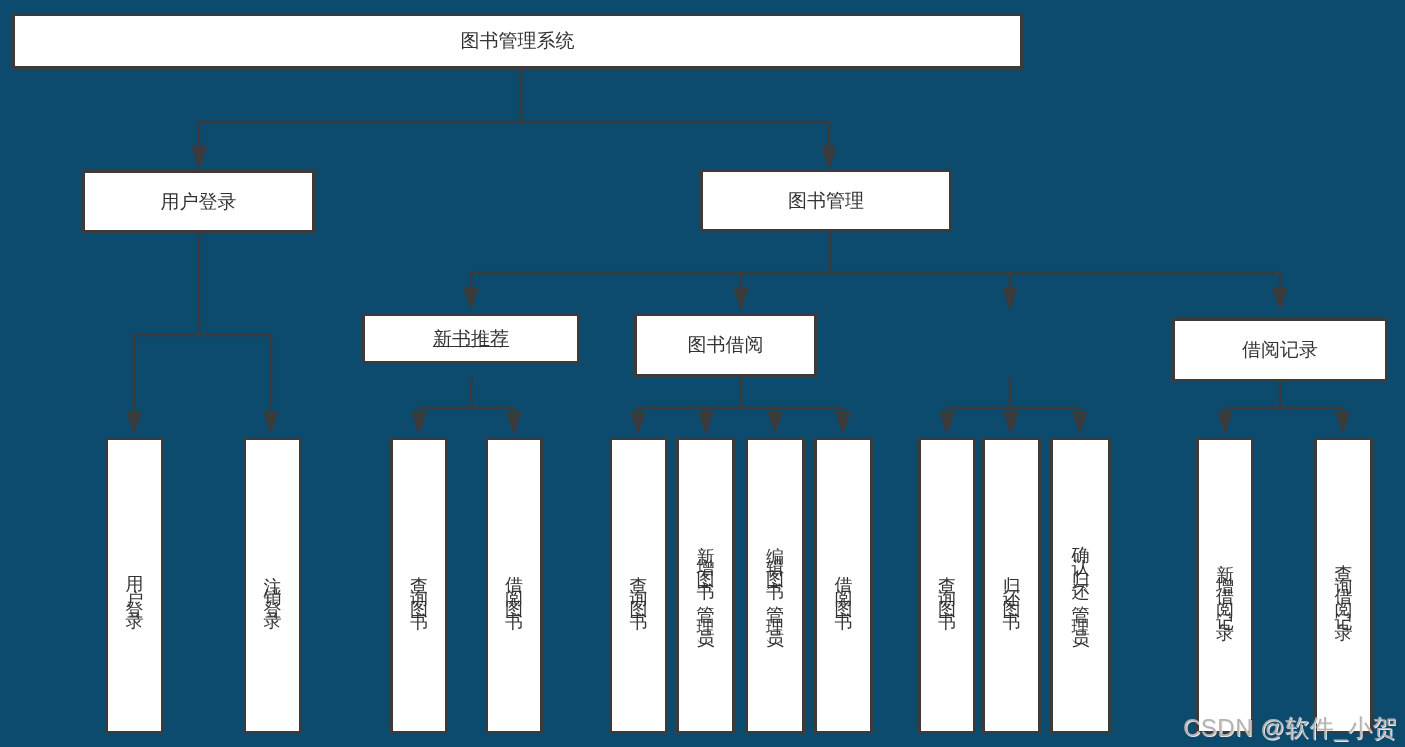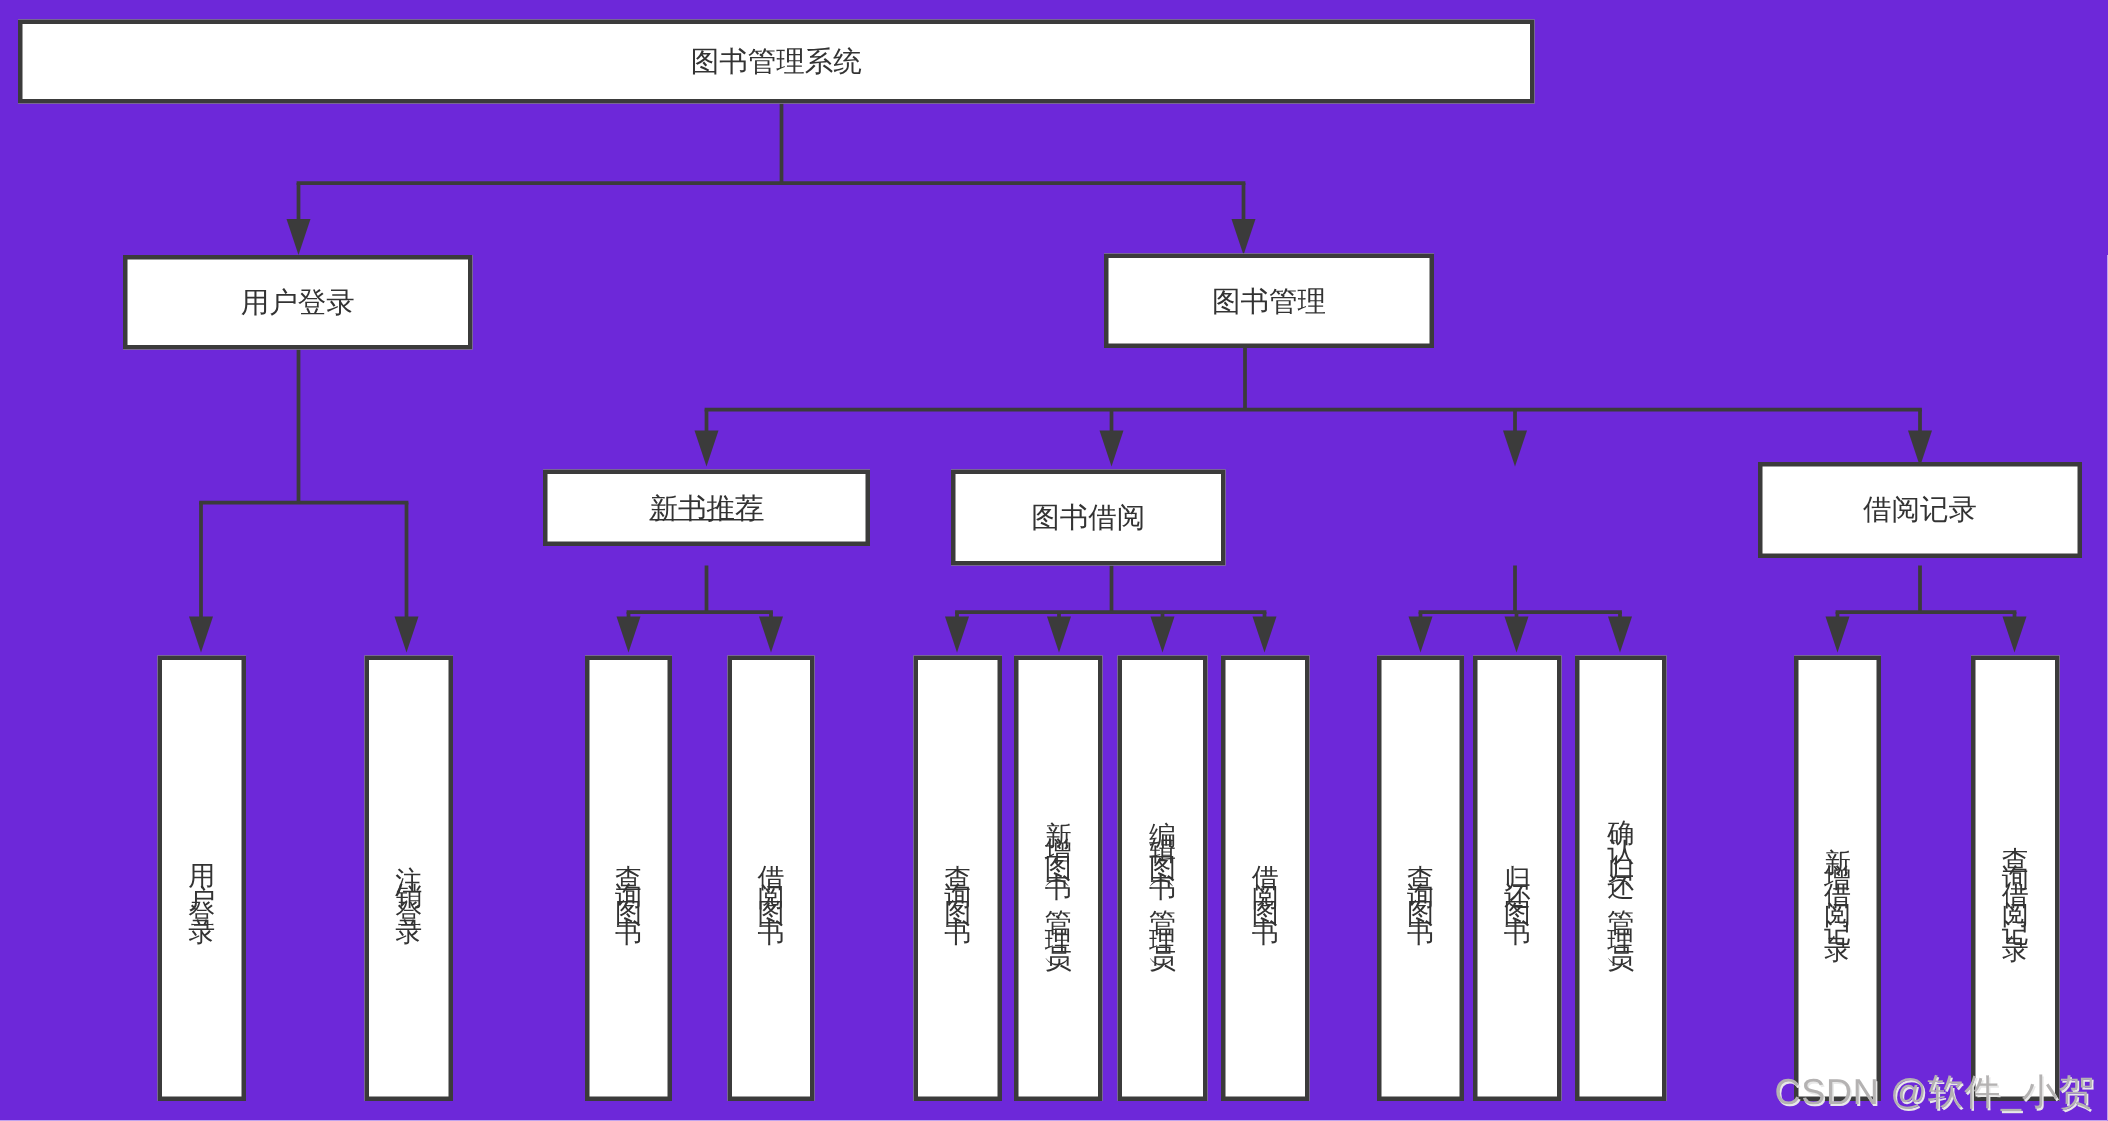--- a/index.html
+++ b/index.html
@@ -5,21 +5,21 @@
   html, body {
     margin: 0;
     padding: 0;
     background: #ffffff;
     font-family: "Liberation Sans", sans-serif;
   }
   #stage {
     position: relative;
     width: 1405px;
     height: 747px;
-    background: #6d28d9;
+    background: #0c4a6e;
     overflow: hidden;
   }
   #connectors {
     position: absolute;
     left: 0;
     top: 0;
     z-index: 1;
   }
   .node {
     position: absolute;
@@ -126,25 +126,25 @@
       <polygon points="1072,411 1088,411 1080,435"></polygon>
 
       <polygon points="1217,411 1233,411 1225,435"></polygon>
       <polygon points="1335,411 1351,411 1343,435"></polygon>
     </g>
   </svg>
 
   <div class="node" style="left:12px; top:13px; width:1011px; height:56px;">图书管理系统</div>
 
   <div class="node" style="left:82px; top:170px; width:233px; height:63px;">用户登录</div>
-  <div class="node" style="left:736px; top:169px; width:220px; height:63px;">图书管理</div>
+  <div class="node" style="left:700px; top:169px; width:252px; height:63px;">图书管理</div>
 
   <div class="node" style="left:362px; top:313px; width:218px; height:51px;text-decoration:underline;">新书推荐</div>
   <div class="node" style="left:634px; top:313px; width:183px; height:64px;">图书借阅</div>
-  <div class="node" style="left:1172px; top:308px; width:216px; height:64px;">借阅记录</div>
+  <div class="node" style="left:1172px; top:318px; width:216px; height:64px;">借阅记录</div>
 
   <div class="node leaf" style="left:105px; top:437px; width:59px; height:297px;">用户登录</div>
   <div class="node leaf" style="left:243px; top:437px; width:59px; height:297px;">注销登录</div>
 
   <div class="node leaf" style="left:390px; top:437px; width:58px; height:297px;">查询图书</div>
   <div class="node leaf" style="left:485px; top:437px; width:58px; height:297px;">借阅图书</div>
 
   <div class="node leaf" style="left:609px; top:437px; width:59px; height:297px;">查询图书</div>
   <div class="node leaf" style="left:676px; top:437px; width:59px; height:297px;">新增图书（管理员）</div>
   <div class="node leaf" style="left:745px; top:437px; width:60px; height:297px;">编辑图书（管理员）</div>

